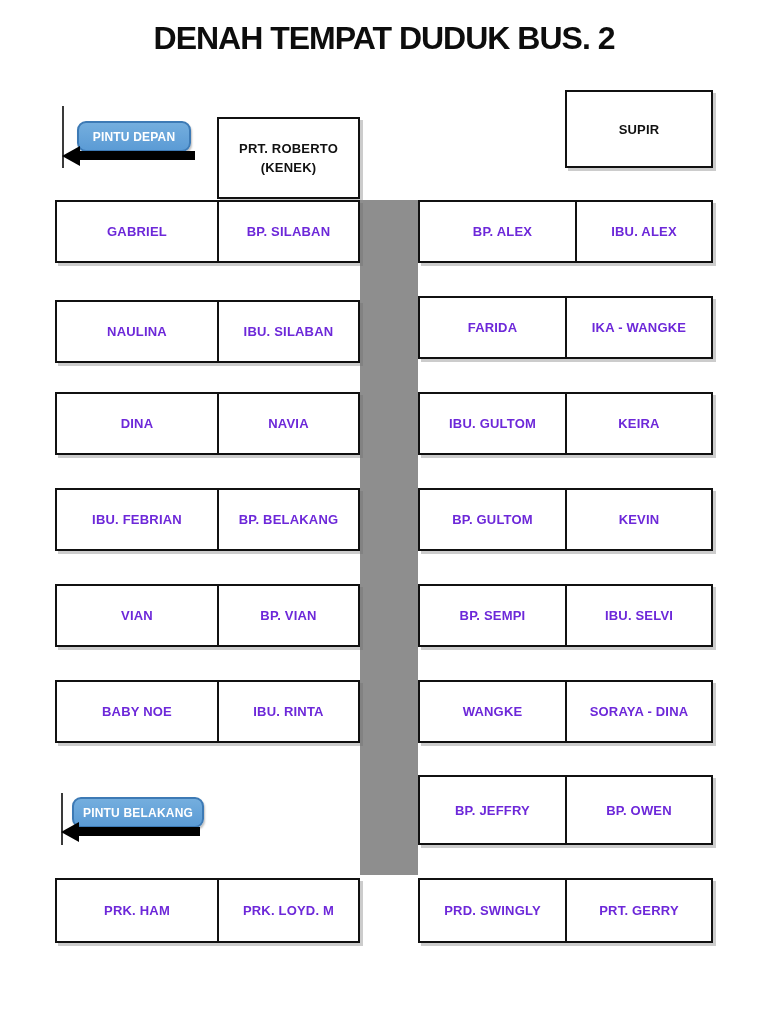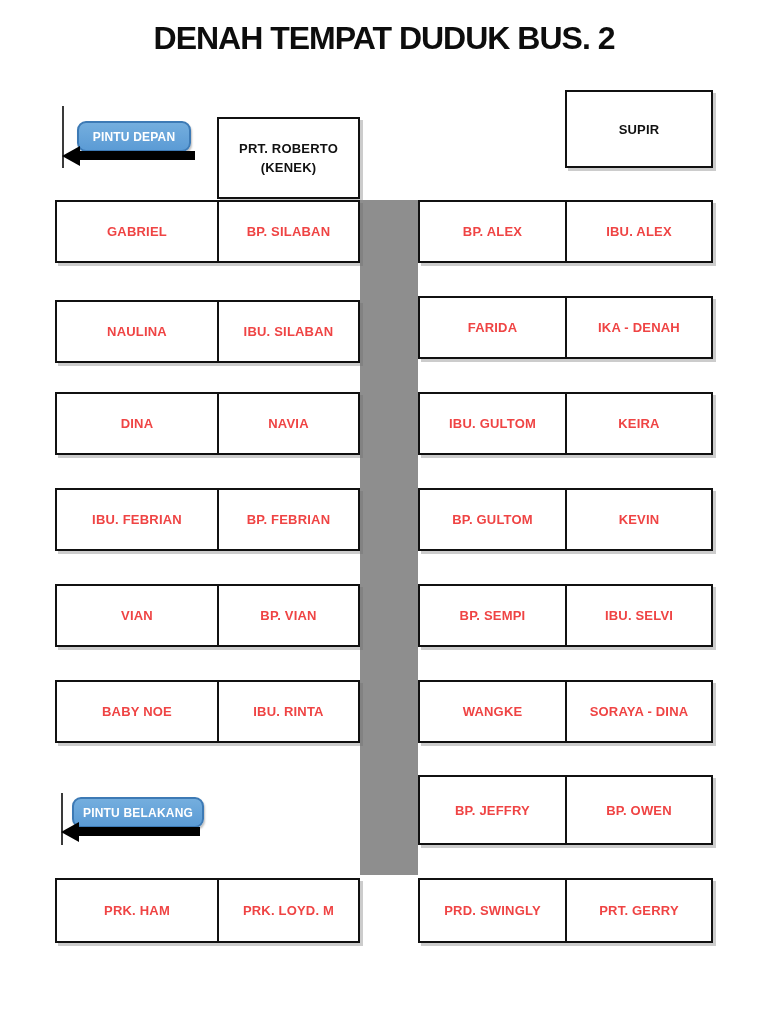--- a/index.html
+++ b/index.html
@@ -42,21 +42,21 @@
     box-shadow: 3px 3px 0 rgba(110,110,110,0.35);
     display: flex;
   }
   .cell {
     display: flex;
     align-items: center;
     justify-content: center;
     text-align: center;
     font-weight: bold;
     font-size: 13px;
-    color: #ef4444;
+    color: #6d28d9;
     letter-spacing: 0.2px;
     height: 100%;
   }
   .cell.second { border-left: 2.5px solid #111111; flex: 1; }
   .aisle {
     position: absolute;
     left: 360px; top: 200px;
     width: 58px; height: 675px;
     background: #8e8e8e;
   }
@@ -117,38 +117,38 @@
   <div class="pair" style="left:55px;top:300px;width:305px;height:63px;">
     <div class="cell" style="width:160px;">NAULINA</div>
     <div class="cell second">IBU. SILABAN</div>
   </div>
   <div class="pair" style="left:55px;top:392px;width:305px;height:63px;">
     <div class="cell" style="width:160px;">DINA</div>
     <div class="cell second">NAVIA</div>
   </div>
   <div class="pair" style="left:55px;top:488px;width:305px;height:63px;">
     <div class="cell" style="width:160px;">IBU. FEBRIAN</div>
-    <div class="cell second">BP. FEBRIAN</div>
+    <div class="cell second">BP. BELAKANG</div>
   </div>
   <div class="pair" style="left:55px;top:584px;width:305px;height:63px;">
     <div class="cell" style="width:160px;">VIAN</div>
     <div class="cell second">BP. VIAN</div>
   </div>
   <div class="pair" style="left:55px;top:680px;width:305px;height:63px;">
     <div class="cell" style="width:160px;">BABY NOE</div>
     <div class="cell second">IBU. RINTA</div>
   </div>
 
-  <div class="pair" style="left:418px;top:200px;width:295px;height:63px;">
+  <div class="pair" style="left:418px;top:200px;width:295px;height:63px;padding-left:10px;">
     <div class="cell" style="width:145px;">BP. ALEX</div>
     <div class="cell second">IBU. ALEX</div>
   </div>
   <div class="pair" style="left:418px;top:296px;width:295px;height:63px;">
     <div class="cell" style="width:145px;">FARIDA</div>
-    <div class="cell second">IKA - DENAH</div>
+    <div class="cell second">IKA - WANGKE</div>
   </div>
   <div class="pair" style="left:418px;top:392px;width:295px;height:63px;">
     <div class="cell" style="width:145px;">IBU. GULTOM</div>
     <div class="cell second">KEIRA</div>
   </div>
   <div class="pair" style="left:418px;top:488px;width:295px;height:63px;">
     <div class="cell" style="width:145px;">BP. GULTOM</div>
     <div class="cell second">KEVIN</div>
   </div>
   <div class="pair" style="left:418px;top:584px;width:295px;height:63px;">

